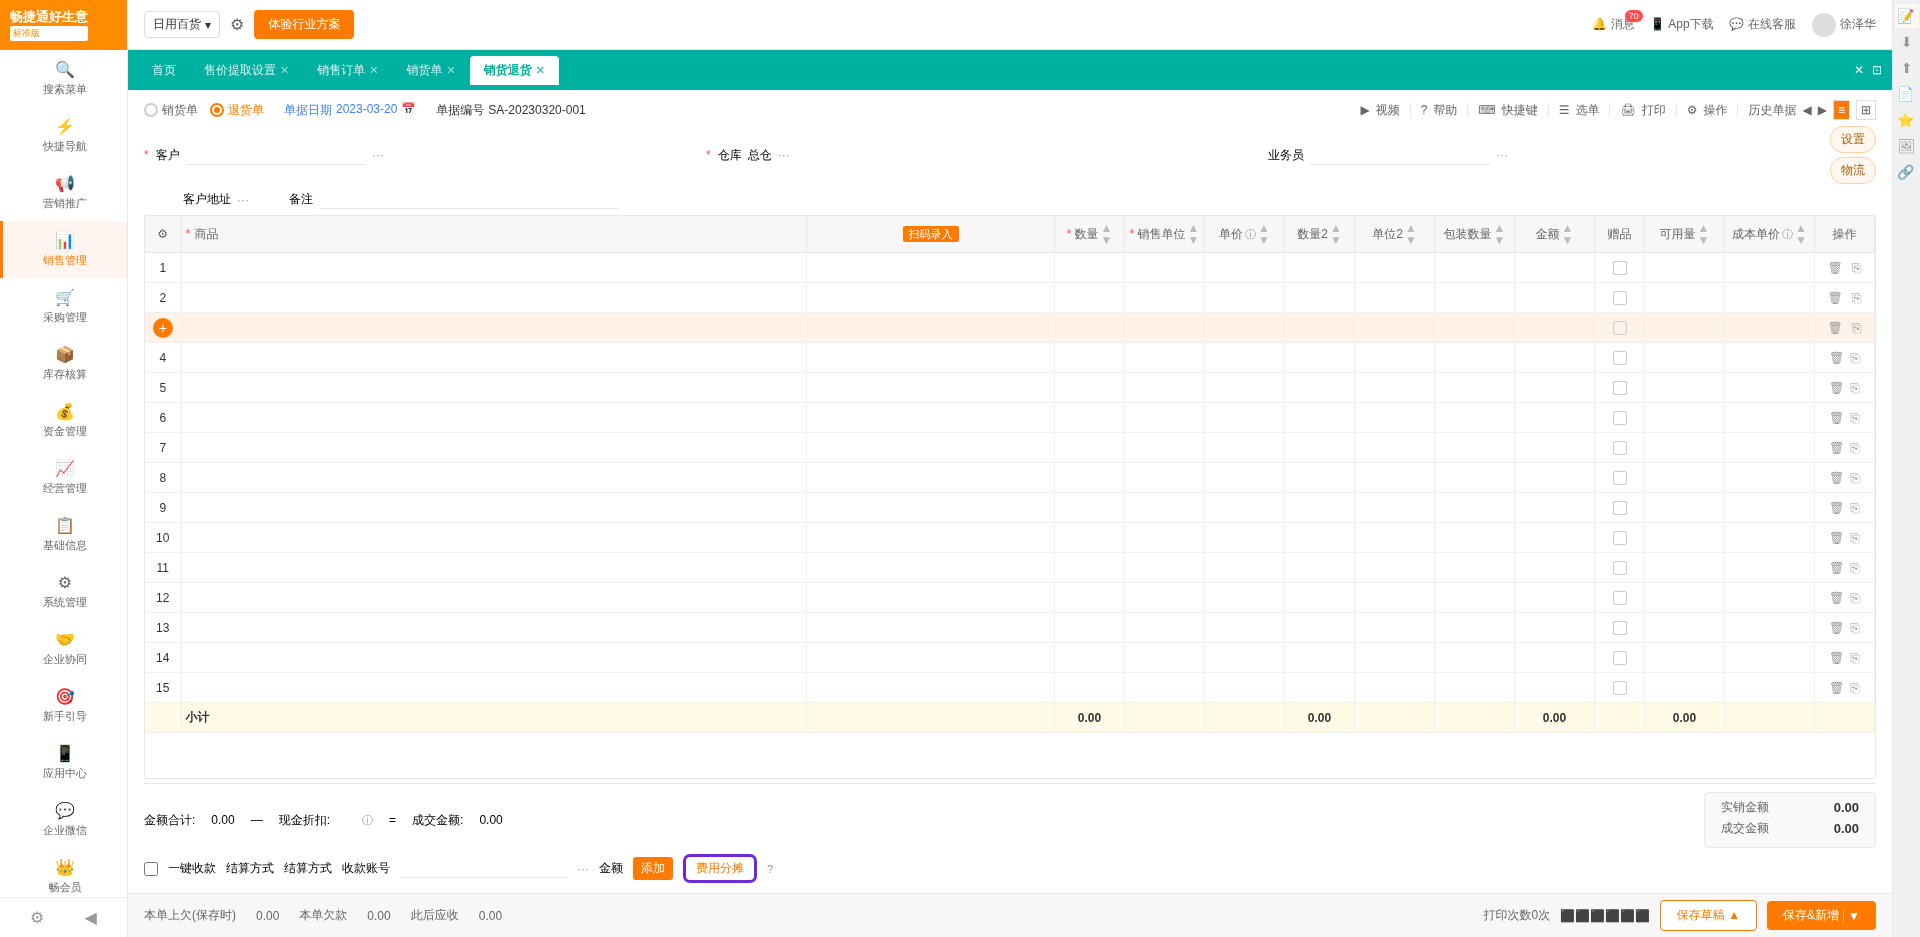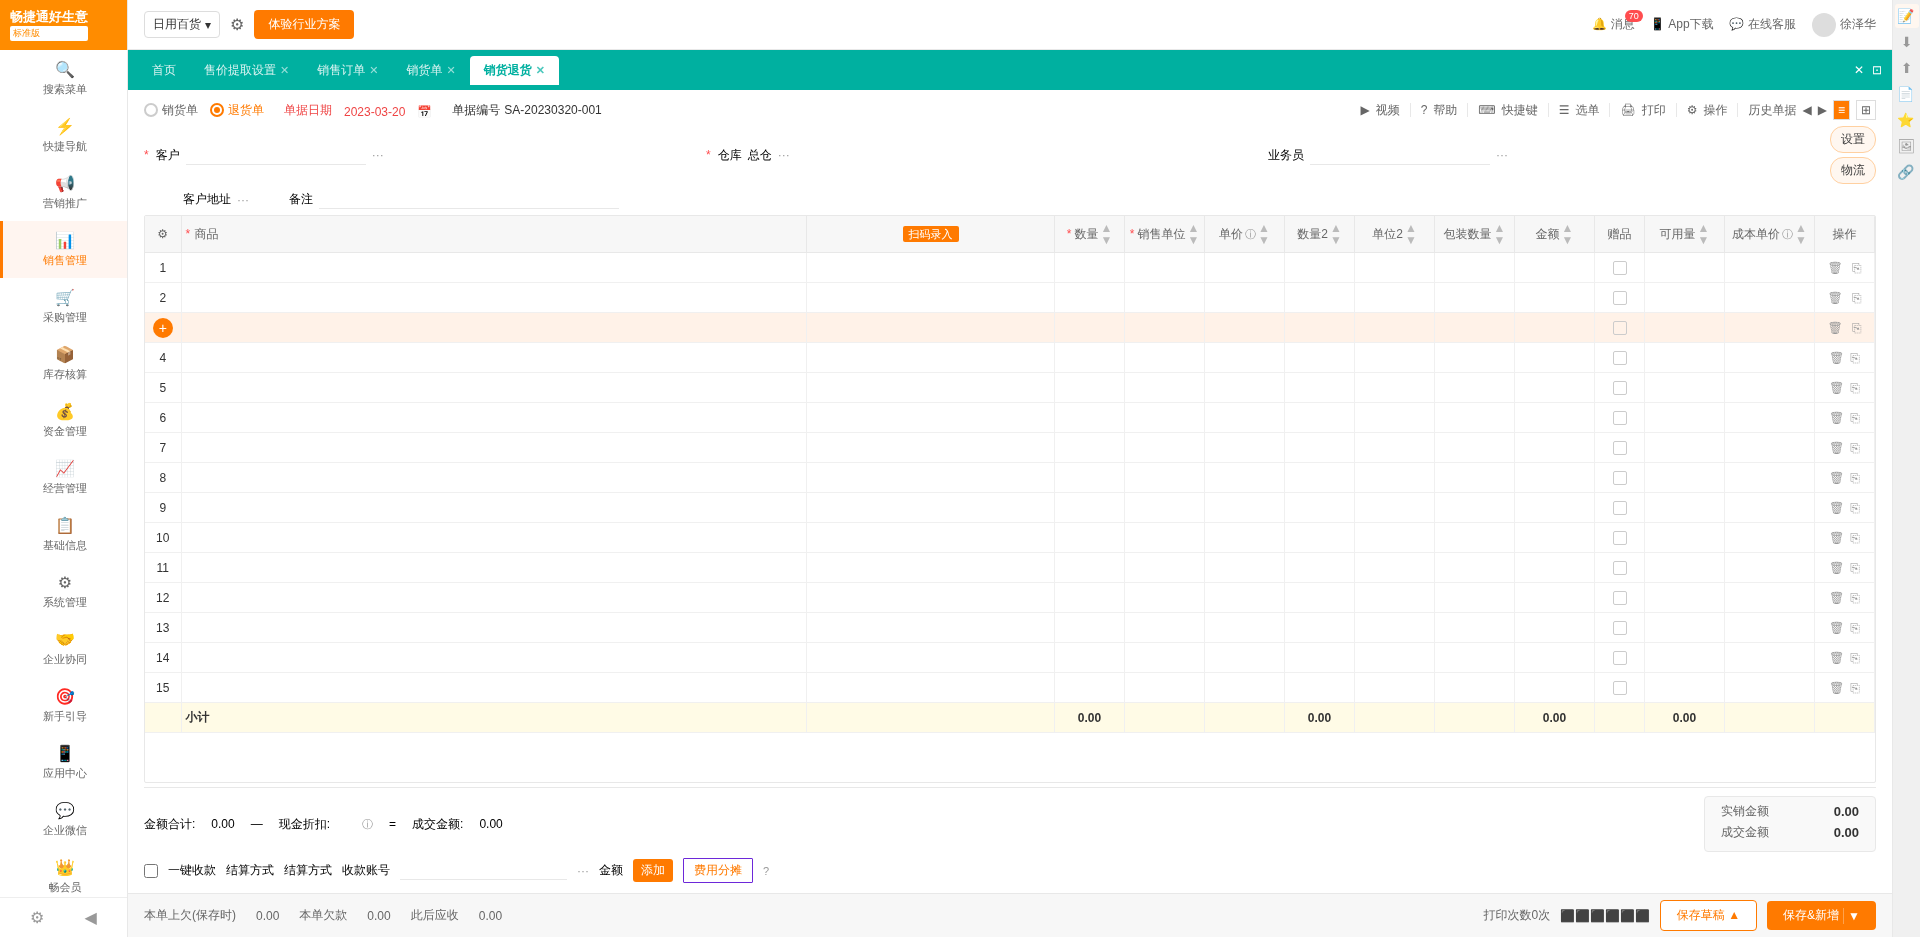--- a/index.html
+++ b/index.html
@@ -44,24 +44,24 @@
     
     .content { flex: 1; background: #fff; overflow: hidden; display: flex; flex-direction: column; padding: 10px 16px; }
     .form-row { display: flex; align-items: center; gap: 20px; margin-bottom: 8px; flex-wrap: wrap; }
     .radio-group { display: flex; align-items: center; gap: 12px; }
     .radio-item { display: flex; align-items: center; gap: 4px; cursor: pointer; color: #666; }
     .radio-item.active { color: #ff7a00; }
     .radio-dot { width: 14px; height: 14px; border-radius: 50%; border: 2px solid #ccc; display: flex; align-items: center; justify-content: center; }
     .radio-dot.active { border-color: #ff7a00; }
     .radio-dot.active::after { content: ''; width: 6px; height: 6px; background: #ff7a00; border-radius: 50%; }
     .form-input { border: none; border-bottom: 1px solid #e8e8e8; padding: 2px 6px; min-width: 120px; color: #333; outline: none; }
-    .form-date { display: flex; align-items: flex-end; gap: 12px; color: #ef4444; }
+    .form-date { display: flex; align-items: flex-start; gap: 4px; color: #3b82f6; }
     .form-number { display: flex; align-items: center; gap: 4px; color: #333; }
     .dots-btn { color: #999; cursor: pointer; }
-    .action-btn-orange { background: #fff7f0; color: #404040; border: 1px solid #ffd0a0; padding: 4px 10px; border-radius: 13px; cursor: pointer; }
+    .action-btn-orange { background: #fff7f0; color: #a16207; border: 1px solid #ffd0a0; padding: 4px 10px; border-radius: 13px; cursor: pointer; }
 
     
     .form-subrow { display: flex; align-items: center; gap: 40px; margin-bottom: 6px; }
 
     
     .table-container { flex: 1; overflow-y: auto; border: 1px solid #e8e8e8; border-radius: 2px; }
     .data-table { width: 100%; border-collapse: collapse; }
     .data-table th { background: #f7f7f7; border-bottom: 1px solid #e8e8e8; border-right: 1px solid #e8e8e8; padding: 6px 4px; text-align: center; color: #666; font-weight: normal; white-space: nowrap; position: sticky; top: 0; z-index: 2; }
     .data-table td { border-bottom: 1px solid #f0f0f0; border-right: 1px solid #f0f0f0; padding: 4px; text-align: center; color: #333; height: 30px; }
     .row-active td { background: #fff2e8 !important; }
@@ -95,21 +95,21 @@
     .bottom-row { display: flex; align-items: center; gap: 16px; margin-bottom: 6px; flex-wrap: wrap; }
     .total-box { background: #f9f9f9; border: 1px solid #e8e8e8; padding: 6px 16px; border-radius: 4px; margin-left: auto; }
     .total-row { display: flex; align-items: center; justify-content: space-between; gap: 30px; margin-bottom: 4px; }
     .total-label { color: #666; font-size: 12px; }
     .total-value { color: #333; font-size: 13px; font-weight: bold; min-width: 60px; text-align: right; }
 
     
     .payment-row { display: flex; align-items: center; gap: 10px; }
     .payment-checkbox { width: 14px; height: 14px; border: 1px solid #ccc; }
     .orange-add { background: #ff7a00; color: #fff; border: none; padding: 3px 8px; border-radius: 3px; cursor: pointer; font-size: 12px; }
-    .fee-btn { background: #fff; color: #ff7a00; border: 1px solid #6d28d9; padding: 3px 10px; border-radius: 1px; cursor: pointer; font-family: Liberation Serif, serif; }
+    .fee-btn { background: #fff; color: #ff7a00; border: 3px solid #6d28d9; padding: 3px 10px; border-radius: 7px; cursor: pointer; font-family: Liberation Serif, serif; }
 
     
     .status-bar { background: #f7f7f7; border-top: 1px solid #e8e8e8; padding: 6px 16px; display: flex; align-items: center; gap: 20px; font-size: 12px; color: #666; }
     .status-bar-right { margin-left: auto; display: flex; align-items: center; gap: 10px; }
     .save-btn { background: #fff; color: #ff7a00; border: 1px solid #ff7a00; padding: 6px 16px; border-radius: 4px; cursor: pointer; }
     .save-new-btn { background: #ff7a00; color: #fff; border: none; padding: 6px 16px; border-radius: 4px; cursor: pointer; display: flex; align-items: center; gap: 4px; }
     .btn-divider { width: 1px; height: 16px; background: rgba(255,255,255,0.3); }
 
     
     .right-sidebar { width: 28px; background: #f0f0f0; display: flex; flex-direction: column; align-items: center; padding: 4px 0; gap: 2px; border-left: 1px solid #e8e8e8; }

